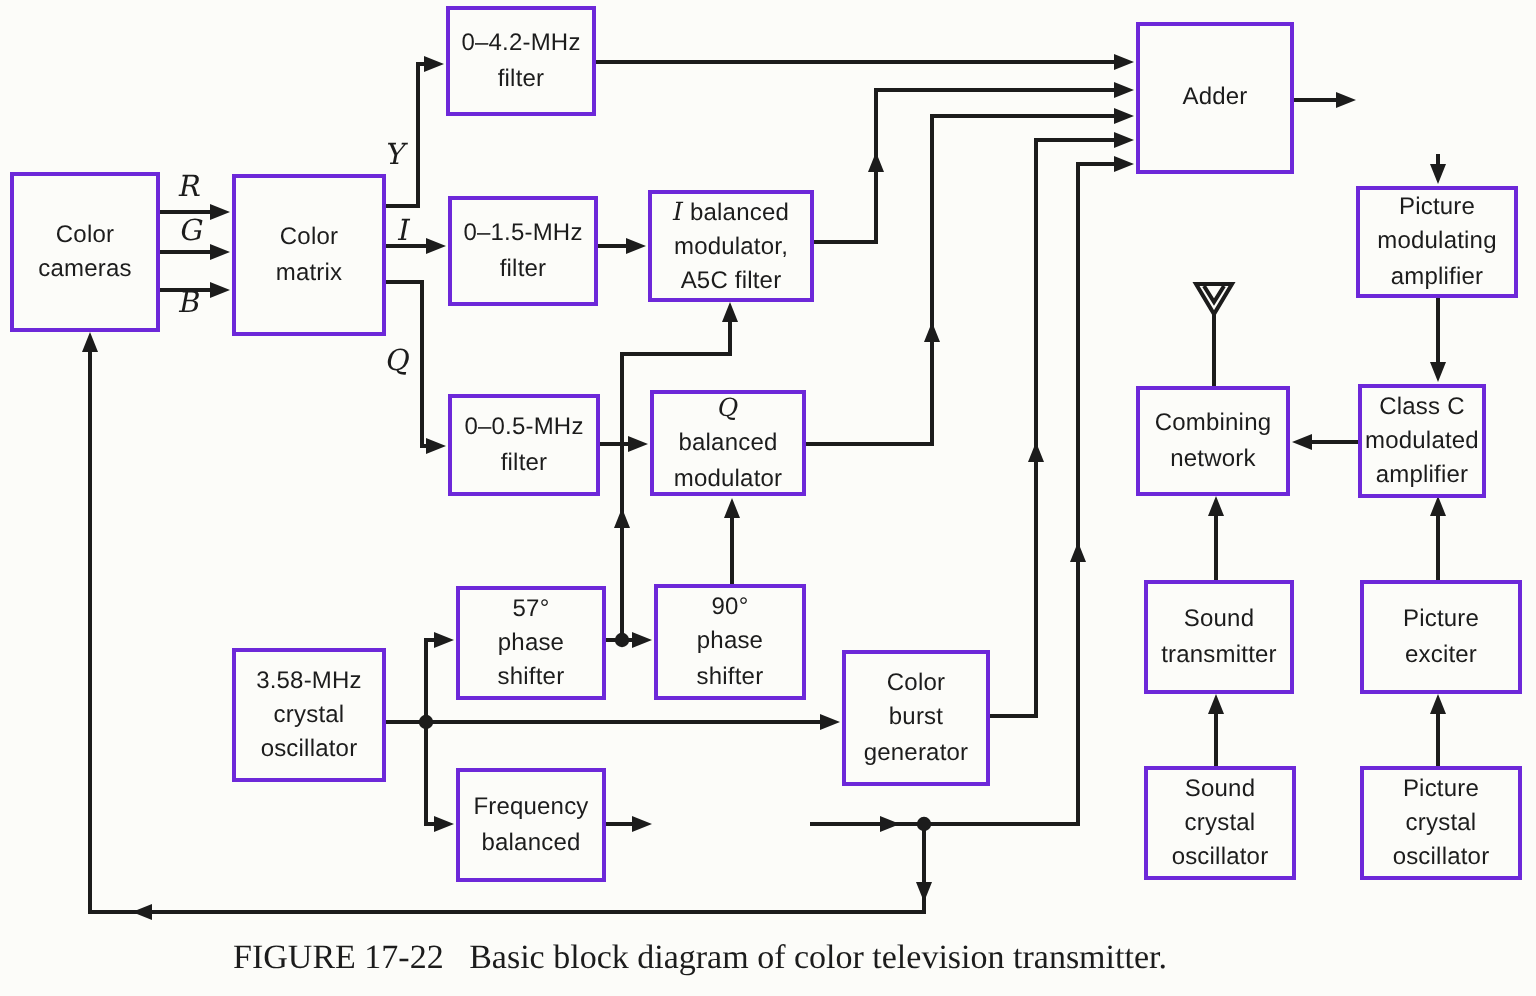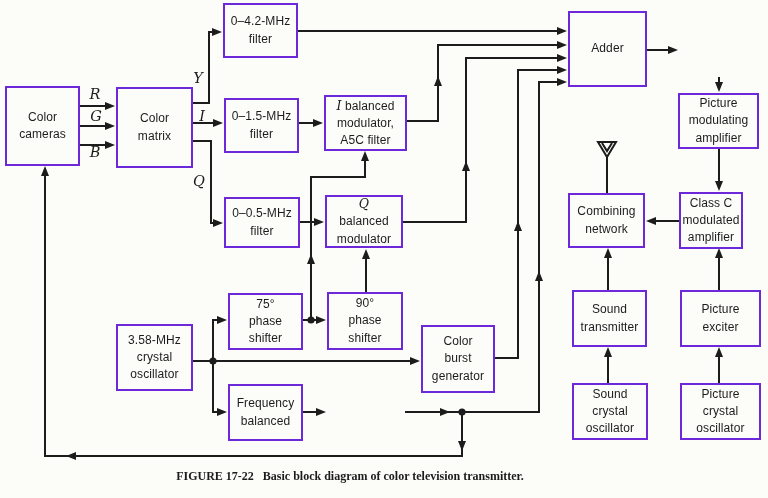--- a/index.html
+++ b/index.html
@@ -17,21 +17,21 @@
     white-space:pre-line;letter-spacing:.1px;
   }
   .bi{font-family:"DejaVu Serif",serif;font-style:italic;font-size:12.5px;}
   .sig{
     position:absolute;transform:translate(-50%,-50%);
     font-family:"DejaVu Serif",serif;font-style:italic;
     font-size:14.5px;font-weight:500;
   }
   .caption{
     position:absolute;left:0;top:469px;width:700px;text-align:center;
-    font-family:"Liberation Serif",serif;font-weight:bold;font-size:12px;
+    font-family:"Liberation Serif",serif;font-weight:normal;font-size:17px;
     white-space:pre;
   }
 </style>
 </head>
 <body>
 
 <div class="stage">
 
   <svg width="768" height="498" viewBox="0 0 768 498">
     <g stroke="#1c1c1c" stroke-width="2" fill="none">
@@ -142,21 +142,21 @@
   <div class="box" style="left:224px;top:98px;width:75px;height:55px"><span>0–1.5-MHz
 filter</span></div>
   <div class="box" style="left:224px;top:197px;width:76px;height:51px"><span>0–0.5-MHz
 filter</span></div>
   <div class="box" style="left:324px;top:95px;width:83px;height:56px"><span><span class="bi">I</span><span> balanced
 modulator,
 A5C filter</span></span></div>
   <div class="box" style="left:325px;top:195px;width:78px;height:53px"><span><span class="bi">Q</span><span>
 balanced
 modulator</span></span></div>
-  <div class="box" style="left:228px;top:293px;width:75px;height:57px"><span>75°
+  <div class="box" style="left:228px;top:293px;width:75px;height:57px"><span>57°
 phase
 shifter</span></div>
   <div class="box" style="left:327px;top:292px;width:76px;height:58px"><span>90°
 phase
 shifter</span></div>
   <div class="box" style="left:116px;top:324px;width:77px;height:67px"><span>3.58-MHz
 crystal
 oscillator</span></div>
   <div class="box" style="left:228px;top:384px;width:75px;height:57px"><span>Frequency
 balanced</span></div>

